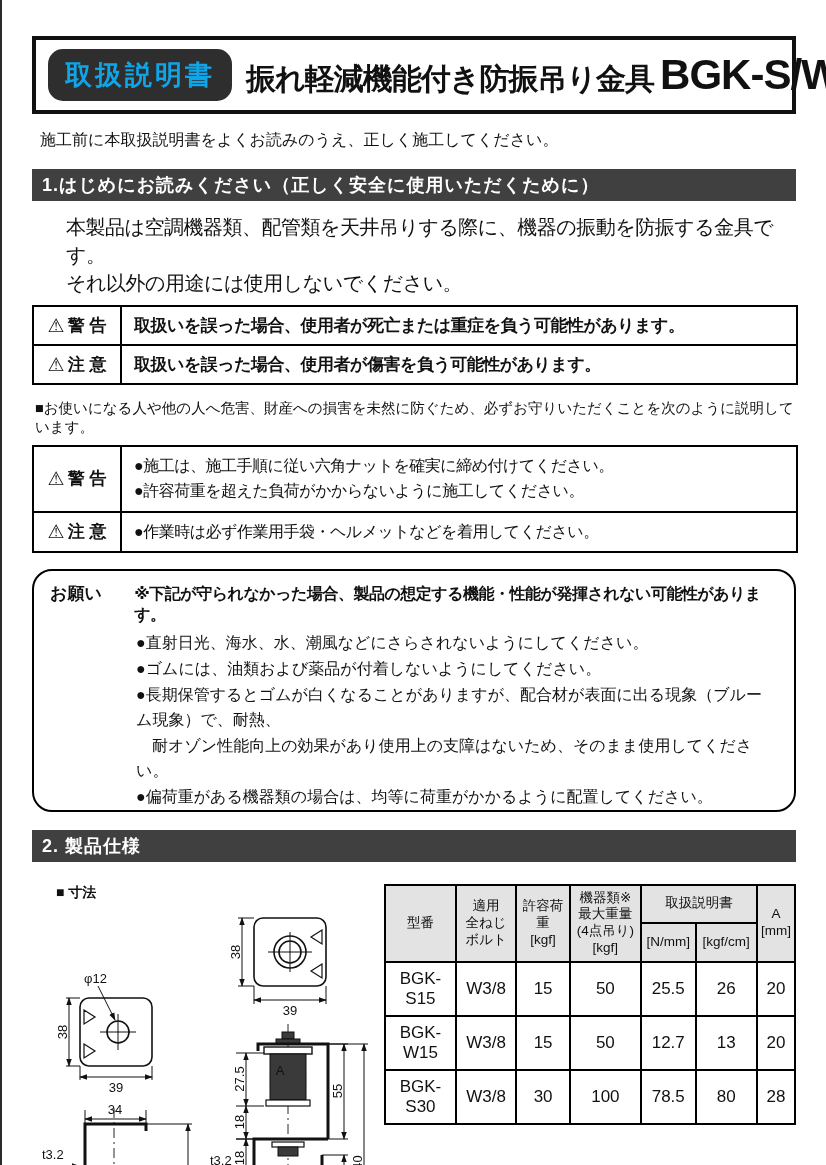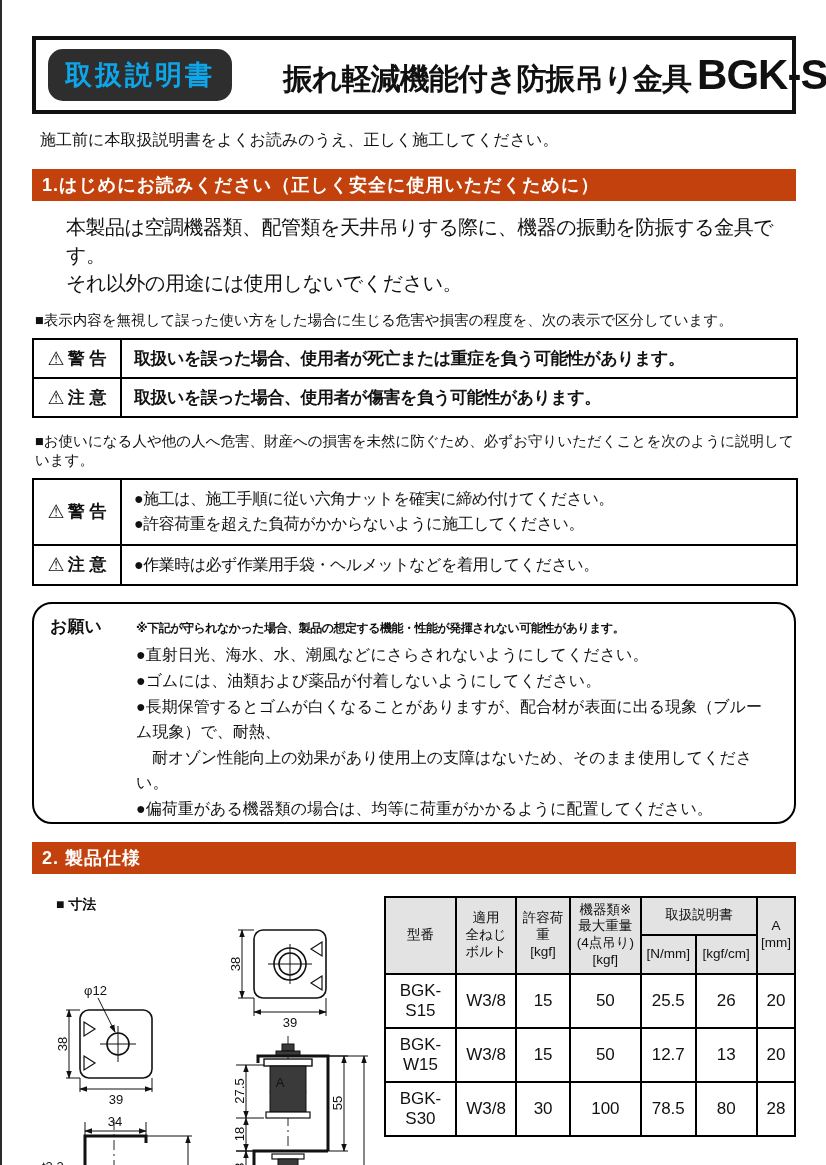--- a/index.html
+++ b/index.html
@@ -6,27 +6,27 @@
   body { background:#fff; font-family:"Liberation Sans","DejaVu Sans",sans-serif; color:#111; }
   .page { width:826px; min-height:1165px; background:#fff; position:relative;
           border-left:2px solid #2a2a2a; overflow:hidden; }
 
   
   .header-box { margin:36px 30px 0 30px; border:4px solid #111; padding:9px 12px;
                 display:flex; align-items:center; gap:14px; }
   .doc-badge { background:#2e2e2e; color:#0ea5e9; border-radius:15px; font-weight:bold;
                font-size:27px; padding:8px 17px; letter-spacing:3px; white-space:nowrap; }
   .title-wrap { display:flex; align-items:baseline; gap:6px; white-space:nowrap; }
-  .prod-title { font-size:30px; font-weight:bold; letter-spacing:-1px;margin-left:37px; }
+  .prod-title { font-size:30px; font-weight:bold; letter-spacing:-1px; }
   .prod-model { font-size:42px; font-weight:bold; letter-spacing:-1px; }
 
   .intro { margin:16px 30px 0 38px; font-size:16px; }
 
   
-  .section-bar { margin:18px 30px 0 30px; background:#c2410c; color:#fff;
+  .section-bar { margin:18px 30px 0 30px; background:#404040; color:#fff;
                  font-weight:bold; font-size:18px; padding:4px 10px; letter-spacing:1px; }
 
   .lead { margin:12px 30px 0 64px; font-size:20px; font-weight:normal; line-height:1.4;
           letter-spacing:-0.5px; }
 
   .flag-note { margin:14px 30px 0 33px; font-size:14.5px; }
 
   
   table.warn { border-collapse:collapse; margin:8px 30px 0 30px; width:766px; }
   table.warn td { border:2px solid #000; vertical-align:middle; }
@@ -34,21 +34,21 @@
                  white-space:nowrap; padding:6px 2px; }
   .warn-icon { font-size:19px; margin-right:3px; vertical-align:-1px; }
   td.msg-cell { padding:7px 12px; font-size:17px; font-weight:bold; letter-spacing:-0.5px; }
   td.msg-cell.reg { font-weight:normal; font-size:16px; line-height:1.55; }
 
   
   .request-box { margin:16px 30px 0 30px; border:2px solid #000; border-radius:20px;
                  padding:11px 18px 0 16px; }
   .request-head { display:flex; gap:14px; align-items:baseline; }
   .request-label { font-weight:bold; font-size:17px; white-space:nowrap; width:72px; }
-  .request-headline { font-weight:bold; font-size:12px; letter-spacing:-0.5px; }
+  .request-headline { font-weight:bold; font-size:16px; letter-spacing:-0.5px; }
   .request-lines { margin-left:86px; margin-top:4px; font-size:16px; line-height:1.6; }
 
   
   .spec-area { margin:14px 30px 0 30px; display:flex; }
   .figures-col { width:352px; }
   .dims-label { font-size:14px; font-weight:bold; margin:8px 0 0 24px; }
   .fig-row { display:flex; align-items:flex-end; margin-top:4px; }
   .fig-block { display:flex; flex-direction:column; align-items:center; }
   svg text { font-family:"Liberation Sans","DejaVu Sans",sans-serif; font-size:13px; fill:#111; }
 
@@ -78,21 +78,20 @@
 
   <p class="intro">施工前に本取扱説明書をよくお読みのうえ、正しく施工してください。</p>
 
   <div class="section-bar">1.はじめにお読みください（正しく安全に使用いただくために）</div>
 
   <p class="lead">
     <span>本製品は空調機器類、配管類を天井吊りする際に、機器の振動を防振する金具です。</span><br>
     <span>それ以外の用途には使用しないでください。</span>
   </p>
 
-  <p class="flag-note">■表示内容を無視して誤った使い方をした場合に生じる危害や損害の程度を、次の表示で区分しています。</p>
 
   <table class="warn">
     <tbody>
         <tr>
       <td class="sign-cell">
         <span class="warn-icon">⚠</span><span>警 告</span>
       </td>
       <td class="msg-cell">取扱いを誤った場合、使用者が死亡または重症を負う可能性があります。</td>
     </tr>
     <tr>

